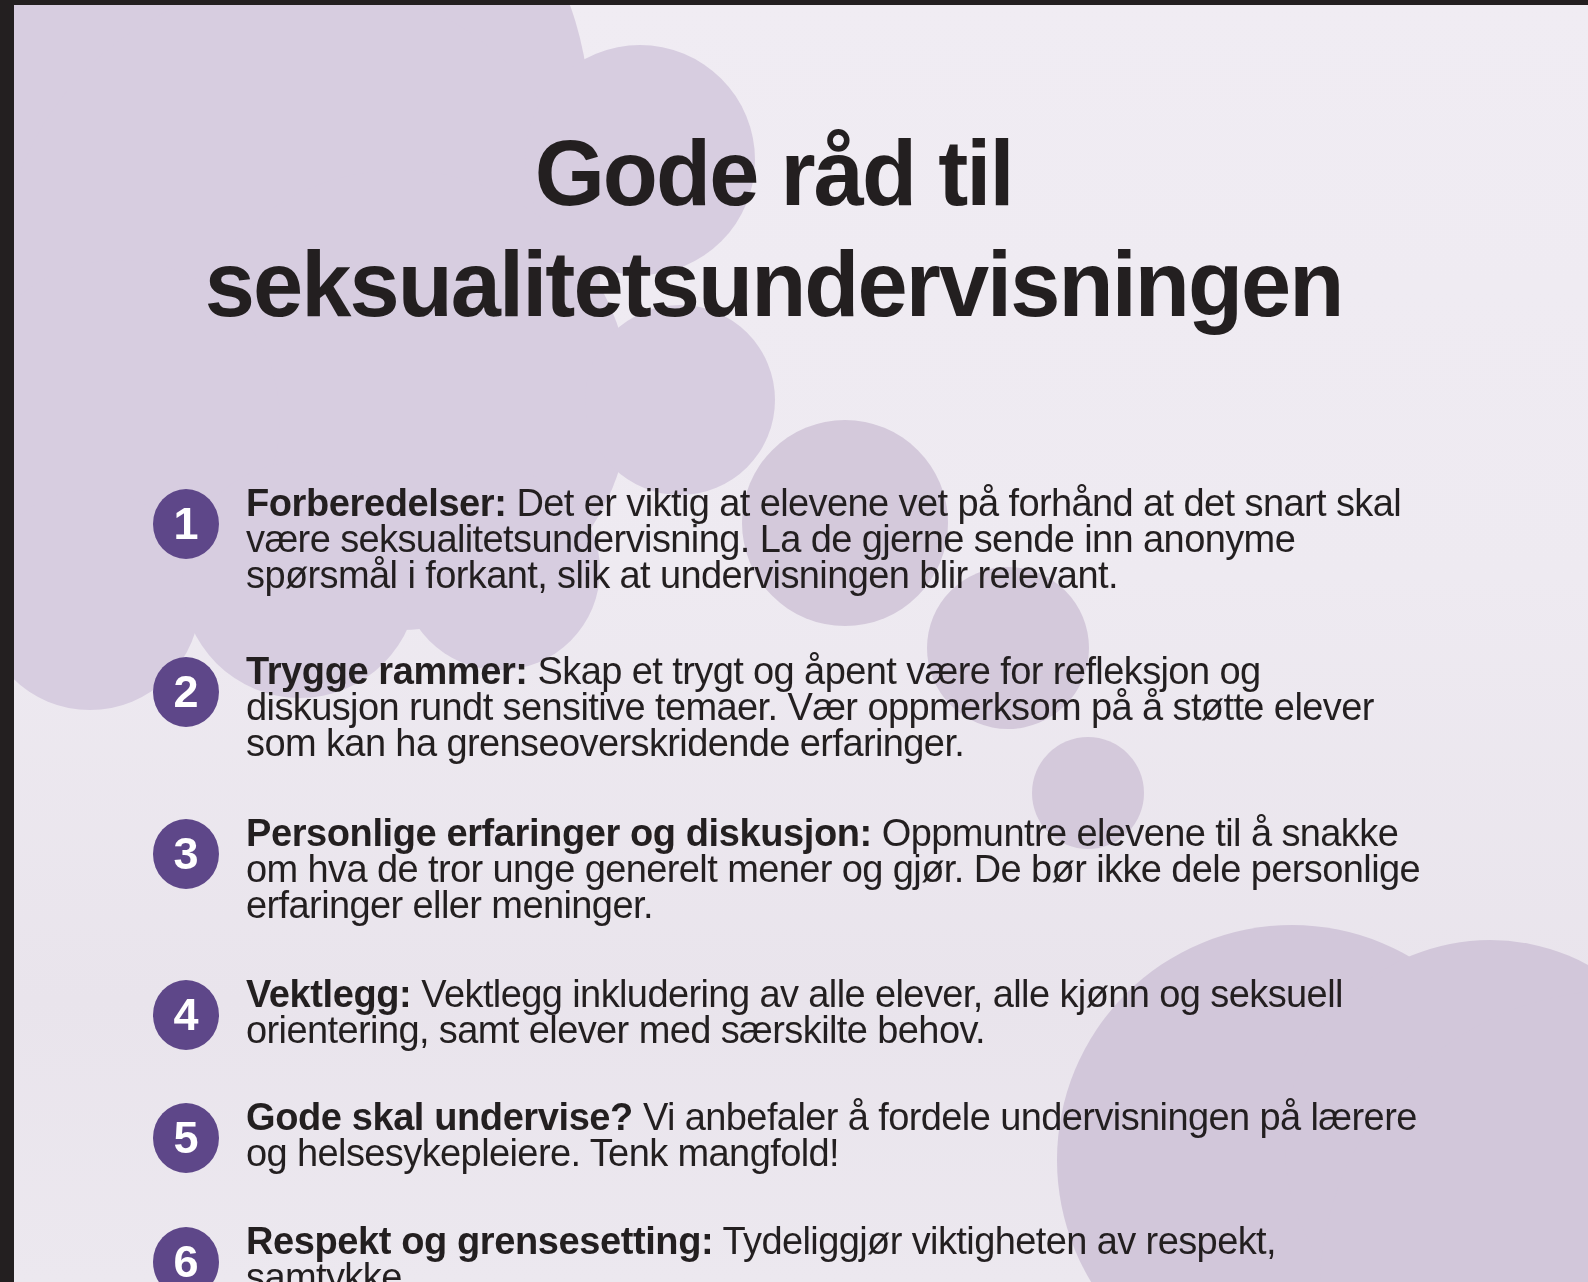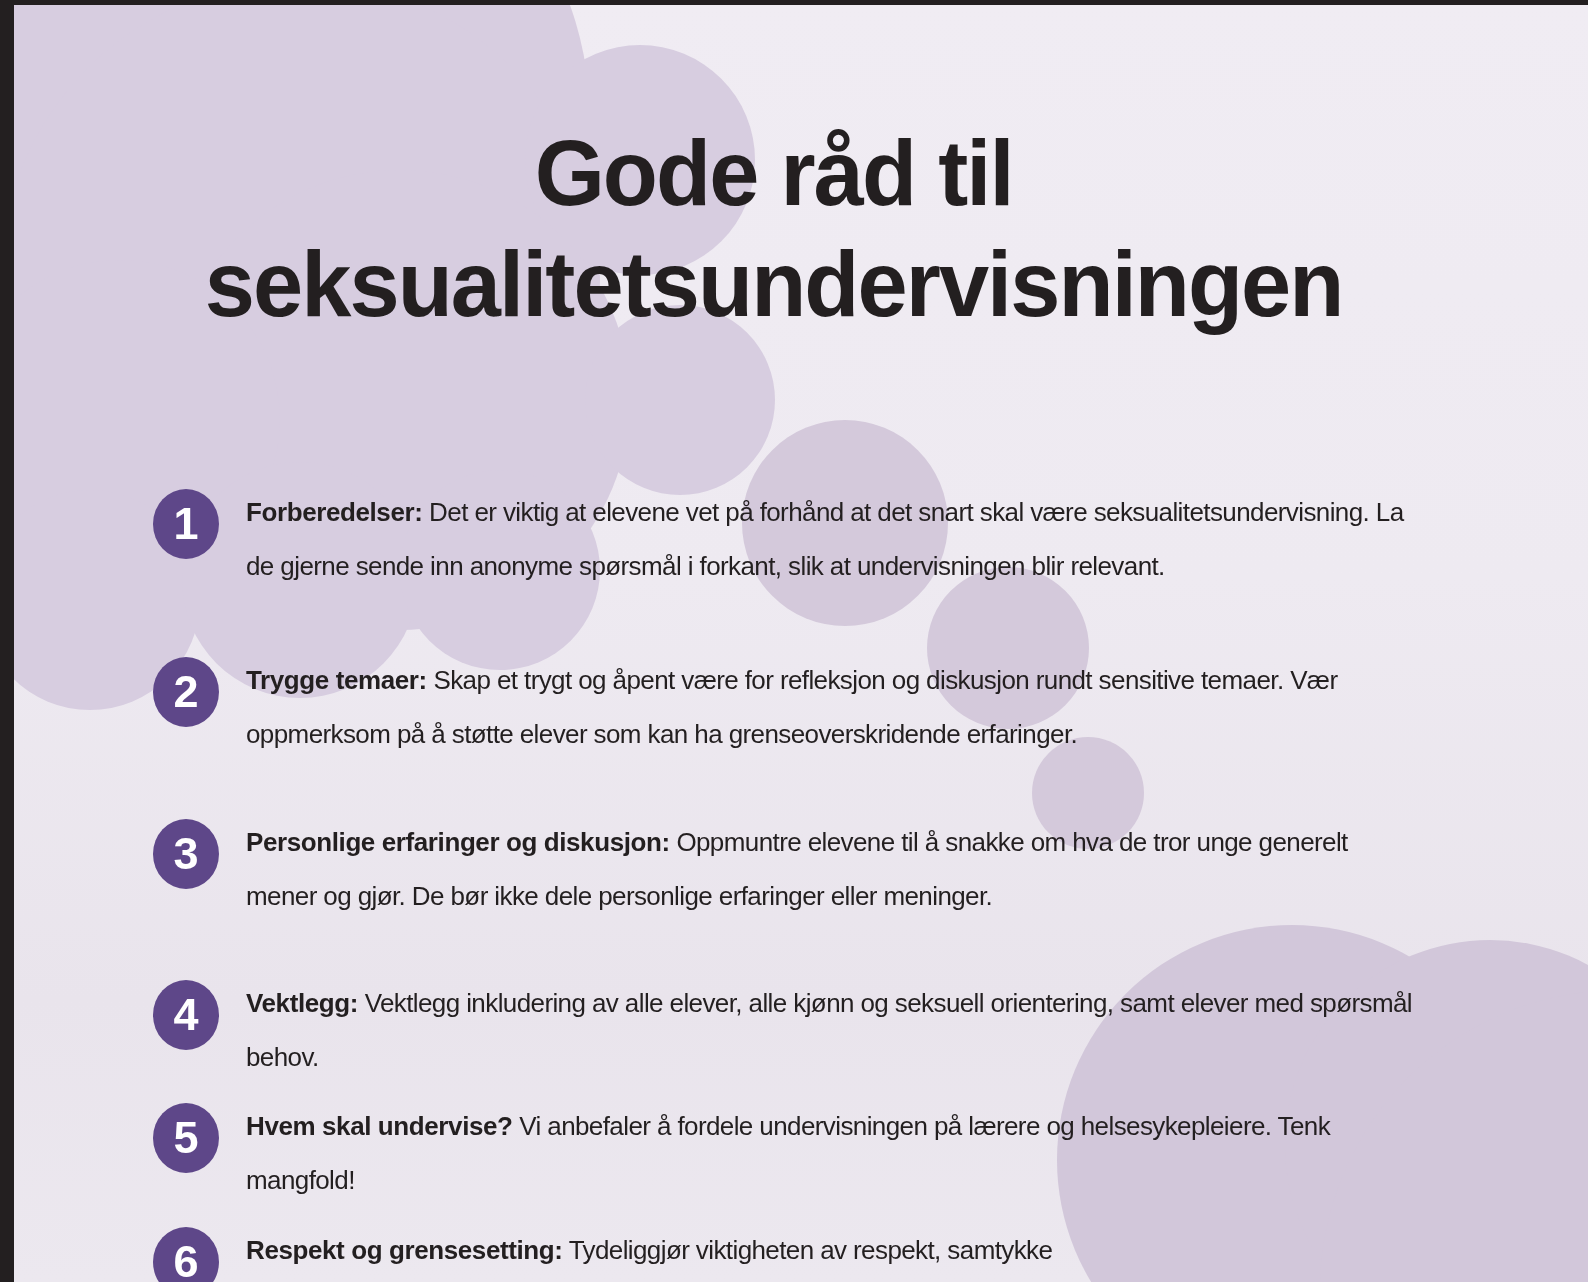--- a/index.html
+++ b/index.html
@@ -66,22 +66,22 @@
     background: #5e4789;
     color: #ffffff;
     font-weight: 700;
     font-size: 45px;
     line-height: 70px;
     text-align: center;
   }
   .item-text {
     width: 1200px;
     color: #231f20;
-    font-size: 26px;
-    line-height: 54px;
+    font-size: 38px;
+    line-height: 36px;
     letter-spacing: -0.6px;
   }
   .item-text strong { font-weight: 700; letter-spacing: -0.4px; }
 
   .item-1 { top: 485px; }
   .item-2 { top: 653px; }
   .item-3 { top: 815px; }
   .item-4 { top: 976px; }
   .item-5 { top: 1099px; }
   .item-6 { top: 1223px; }
@@ -121,45 +121,45 @@
     <div class="num-badge">1</div>
     <div class="item-text">
       <strong>Forberedelser:</strong>
       <span>Det er viktig at elevene vet på forhånd at det snart skal være seksualitetsundervisning. La de gjerne sende inn anonyme spørsmål i forkant, slik at undervisningen blir relevant.</span>
     </div>
   </div>
 
   <div class="item item-2">
     <div class="num-badge">2</div>
     <div class="item-text">
-      <strong>Trygge temaer:</strong>
+      <strong>Trygge rammer:</strong>
       <span>Skap et trygt og åpent være for refleksjon og diskusjon rundt sensitive temaer. Vær oppmerksom på å støtte elever som kan ha grenseoverskridende erfaringer.</span>
     </div>
   </div>
 
   <div class="item item-3">
     <div class="num-badge">3</div>
     <div class="item-text">
       <strong>Personlige erfaringer og diskusjon:</strong>
       <span>Oppmuntre elevene til å snakke om hva de tror unge generelt mener og gjør. De bør ikke dele personlige erfaringer eller meninger.</span>
     </div>
   </div>
 
   <div class="item item-4">
     <div class="num-badge">4</div>
     <div class="item-text">
       <strong>Vektlegg:</strong>
-      <span>Vektlegg inkludering av alle elever, alle kjønn og seksuell orientering, samt elever med spørsmål behov.</span>
+      <span>Vektlegg inkludering av alle elever, alle kjønn og seksuell orientering, samt elever med særskilte behov.</span>
     </div>
   </div>
 
   <div class="item item-5">
     <div class="num-badge">5</div>
     <div class="item-text">
-      <strong>Hvem skal undervise?</strong>
+      <strong>Gode skal undervise?</strong>
       <span>Vi anbefaler å fordele undervisningen på lærere og helsesykepleiere. Tenk mangfold!</span>
     </div>
   </div>
 
   <div class="item item-6">
     <div class="num-badge">6</div>
     <div class="item-text">
       <strong>Respekt og grensesetting:</strong>
       <span>Tydeliggjør viktigheten av respekt, samtykke</span>
     </div>

